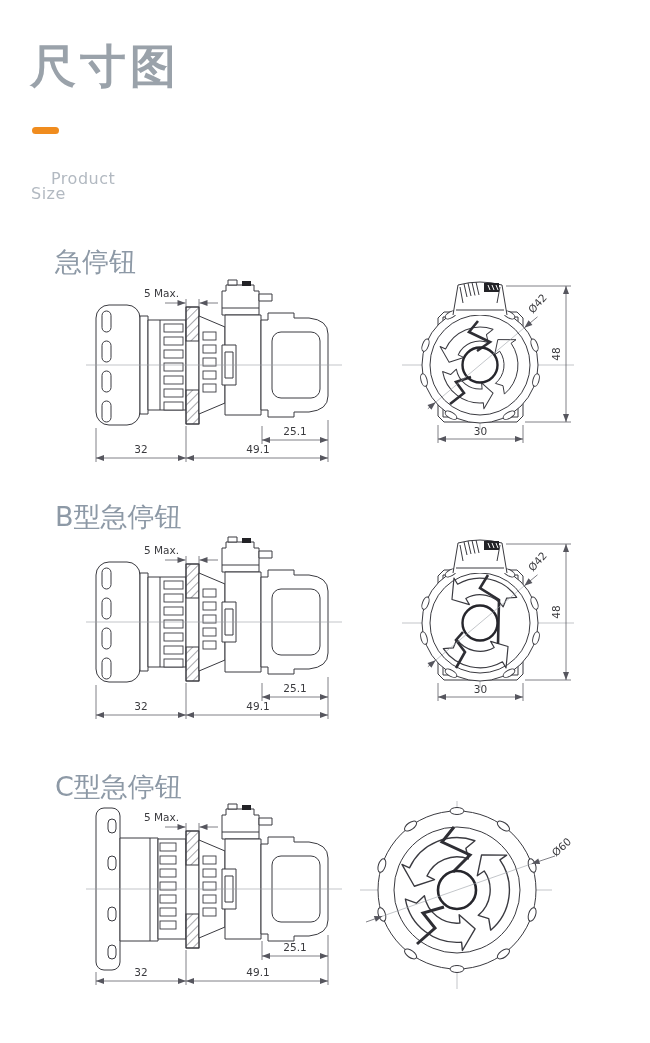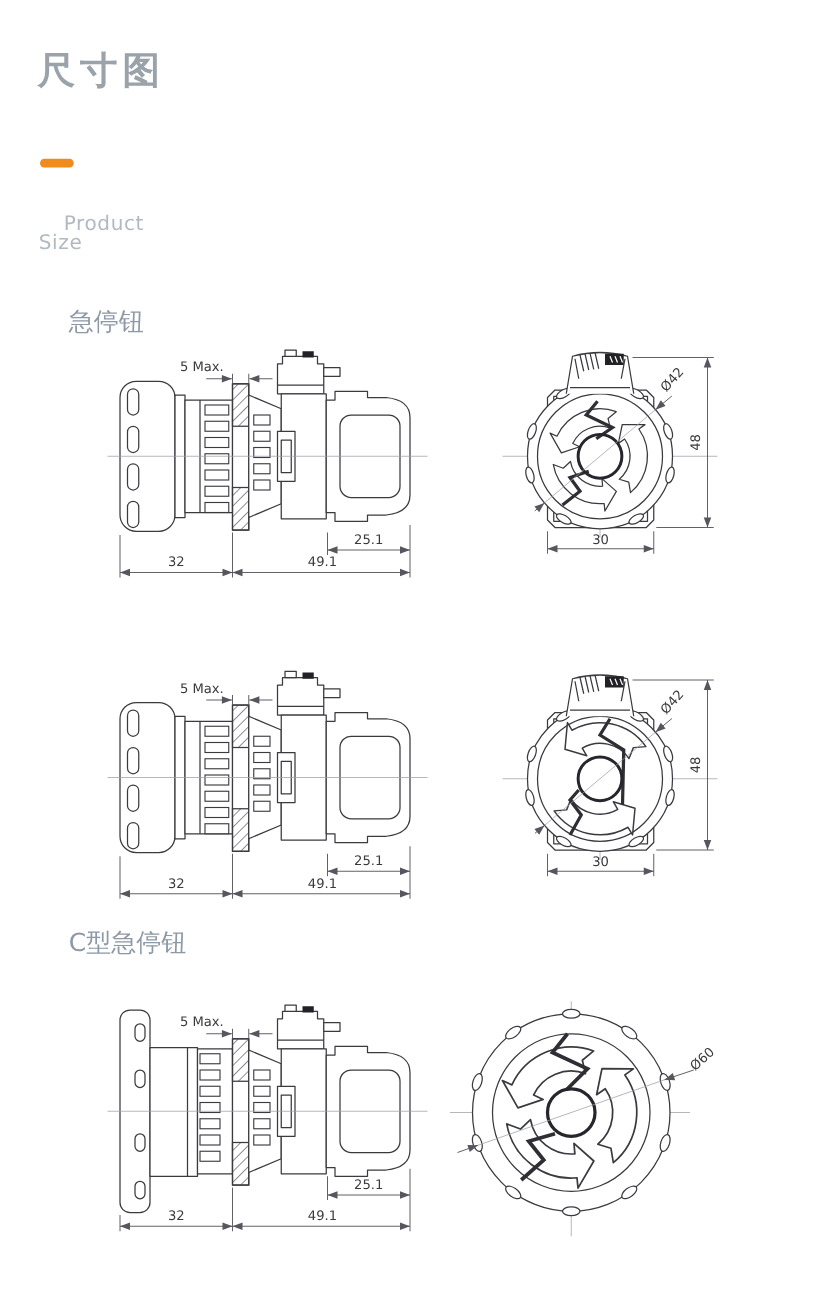--- a/index.html
+++ b/index.html
@@ -1,28 +1,28 @@
 <!DOCTYPE html>
 <html><head>
 <meta charset="utf-8">
 <style>
   * { margin:0; padding:0; box-sizing:border-box; }
   html,body { background:#ffffff; }
   body { font-family:"DejaVu Sans", sans-serif; }
   .page { position:relative; width:650px; height:1043px; background:#ffffff; overflow:hidden; }
 
-  .page-title { position:absolute; left:30px; top:36px; font-size:30px; font-weight:600;
+  .page-title { position:absolute; left:30px; top:36px; font-size:46px; font-weight:600;
                 letter-spacing:4px; color:#9aa2aa; }
   .accent-dash { position:absolute; left:32px; top:127px; width:27px; height:7px;
                  border-radius:3.5px; background:#F08C1E; }
   .eyebrow { position:absolute; left:31px; font-size:16px; color:#b2b9c1; letter-spacing:0.5px; }
   .eyebrow.l1 { top:169px;margin-left:20px; } .eyebrow.l2 { top:184px; }
 
-  .section-heading { position:absolute; left:55px; font-size:20px; color:#8d99a6; }
-  .sh-a { top:244px; } .sh-b { top:499px; } .sh-c { top:741px; }
+  .section-heading { position:absolute; left:55px; font-size:27px; color:#8d99a6; }
+  .sh-a { top:244px; } .sh-b { top:499px; } .sh-c { top:769px; }
 
   .drawing { position:absolute; }
   .sv-a { left:58px; top:278px; } .fv-a { left:400px; top:270px; }
   .sv-b { left:58px; top:535px; } .fv-b { left:400px; top:528px; }
   .sv-c { left:58px; top:781px; } .fv-c { left:352px; top:783px; }
 
   .ln   { fill:#ffffff; stroke:#3a3a40; stroke-width:1; stroke-linejoin:round; }
   .lnn  { fill:none;    stroke:#3a3a40; stroke-width:1; stroke-linejoin:round; }
   .teeth{ fill:#ffffff; stroke:#3a3a40; stroke-width:0.9; }
   .dark { fill:#222226; stroke:none; }
@@ -194,20 +194,21 @@
       <line x1="166" y1="16" x2="166" y2="152" marker-start="url(#arr)" marker-end="url(#arr)"></line>
     </g>
     <text class="dimtxt" transform="translate(160,84) rotate(-90)" text-anchor="middle">48</text>
     <g class="dim">
       <path d="M38,155 V173 M123,155 V173"></path>
       <line x1="38" y1="169" x2="123" y2="169" marker-start="url(#arr)" marker-end="url(#arr)"></line>
     </g>
     <text class="dimtxt" x="80.5" y="165" text-anchor="middle">30</text>
   </svg>
 
+  <div class="section-heading sh-b">B型急停钮</div>
 
   <svg class="drawing sv-b" width="290" height="190" viewBox="0 0 290 190">
     <use href="#sv-cap"></use>
       <use href="#sv-rear"></use>
     <line class="thin" x1="28" y1="87" x2="284" y2="87"></line>
     <g class="dim">
       <path d="M128,21 V29 M141,21 V29"></path>
       <line x1="107" y1="25" x2="127.5" y2="25" marker-end="url(#arr)"></line>
       <line x1="160" y1="25" x2="141.5" y2="25" marker-end="url(#arr)"></line>
     </g>

